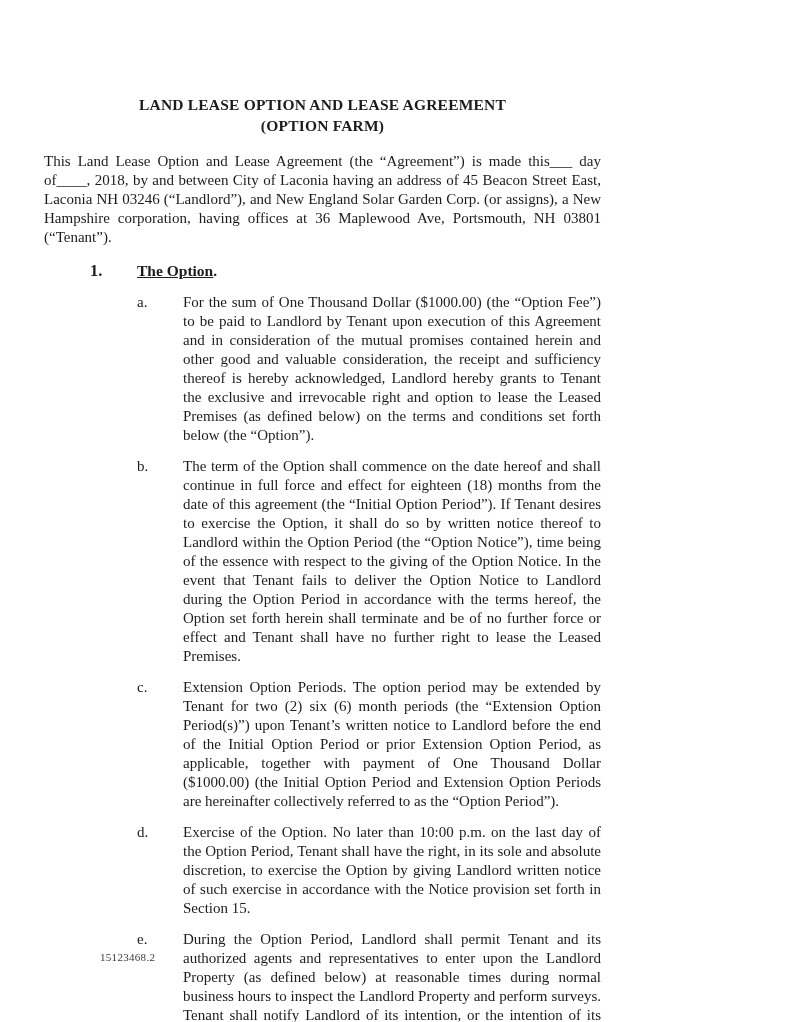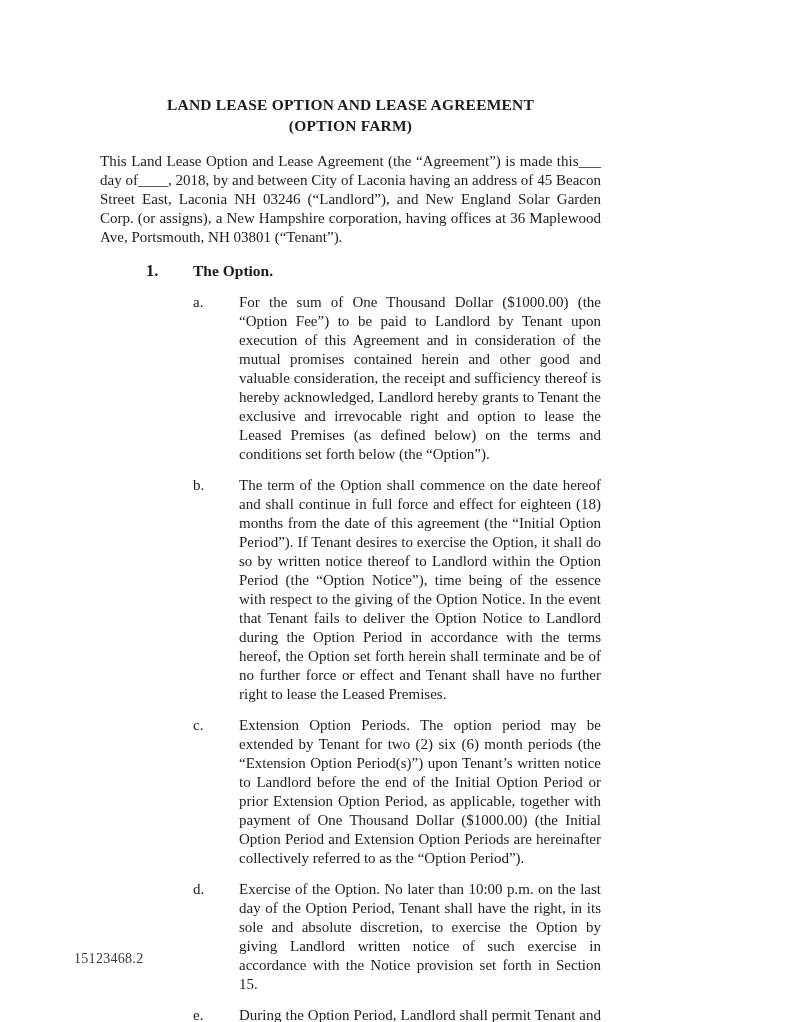--- a/index.html
+++ b/index.html
@@ -6,21 +6,21 @@
     margin: 0;
     padding: 0;
     background: #ffffff;
   }
   .page {
     position: relative;
     width: 690px;
     height: 1022px;
     background: #ffffff;
     box-sizing: border-box;
-    padding: 94px 89px 0 100px;
+    padding: 94px 89px 0 44px;
     font-family: "Liberation Serif", serif;
     color: #1c1c1c;
     overflow: hidden;
   }
   .title-block {
     text-align: center;
     font-weight: bold;
     font-size: 15.5px;
     line-height: 21px;
     letter-spacing: 0.2px;
@@ -39,42 +39,43 @@
     line-height: 20px;
     font-weight: bold;
   }
   .sec-heading .num {
     position: absolute;
     left: 0;
     top: 0;
     font-size: 16.5px;
   }
   .sec-heading .u {
+    text-decoration: underline;
   }
   .item {
     position: relative;
     margin: 12px 0 0 93px;
     padding-left: 46px;
     font-size: 15px;
     line-height: 19px;
     text-align: justify;
   }
   .item:first-of-type {
     margin-top: 14px;
   }
   .item .letter {
     position: absolute;
     left: 0;
     top: 0;
   }
   .doc-footer {
     position: absolute;
-    left: 74px;
+    left: 100px;
     top: 951px;
-    font-size: 14px;
+    font-size: 11px;
     color: #3a3a3a;
     letter-spacing: 0.3px;
   }
 </style>
 </head>
 <body>
 
 <div class="page">
 
   <div class="title-block">

